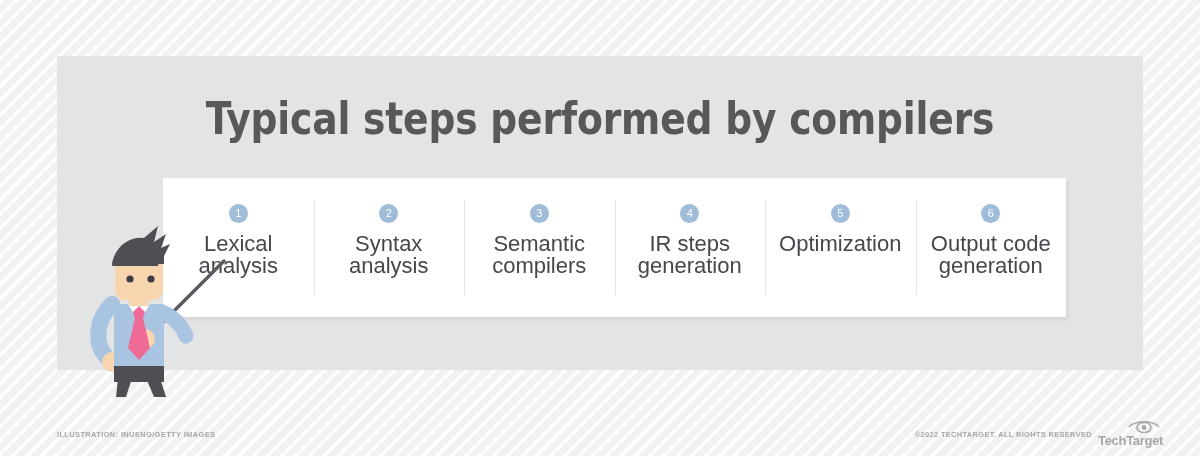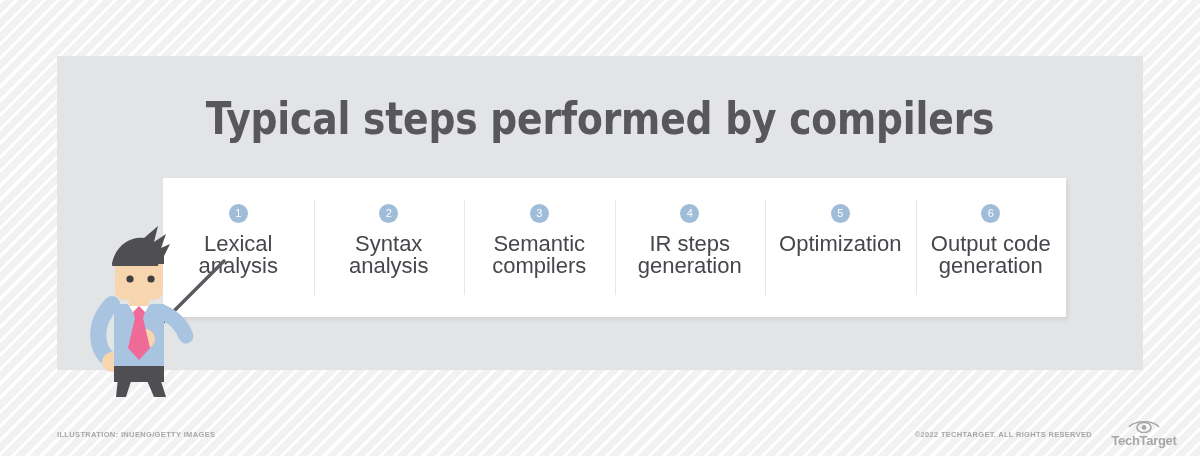--- a/index.html
+++ b/index.html
@@ -141,21 +141,20 @@
     width: 92px;
     height: 32px;
     color: #a6a7aa;
   }
   #techtarget-logo .tt-eye {
     display: block;
     margin: 0 auto 1px auto;
   }
   #techtarget-logo .tt-word {
     display: block;
-    text-align: center;
     font-size: 13px;
     font-weight: bold;
     letter-spacing: -0.3px;
     color: #a6a7aa;
     line-height: 13px;
   }
 </style>
 </head>
 <body>
 

